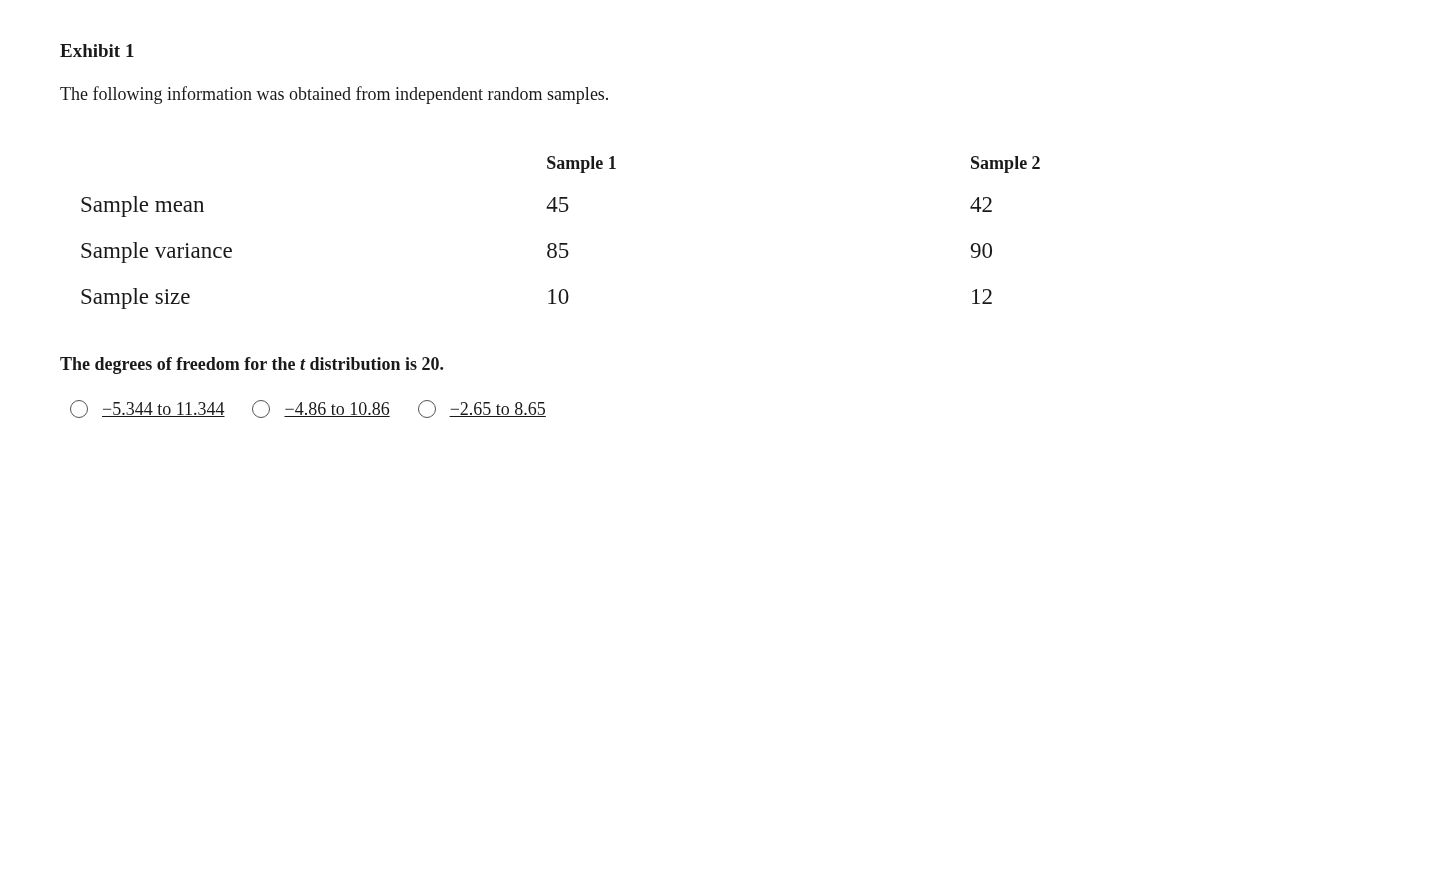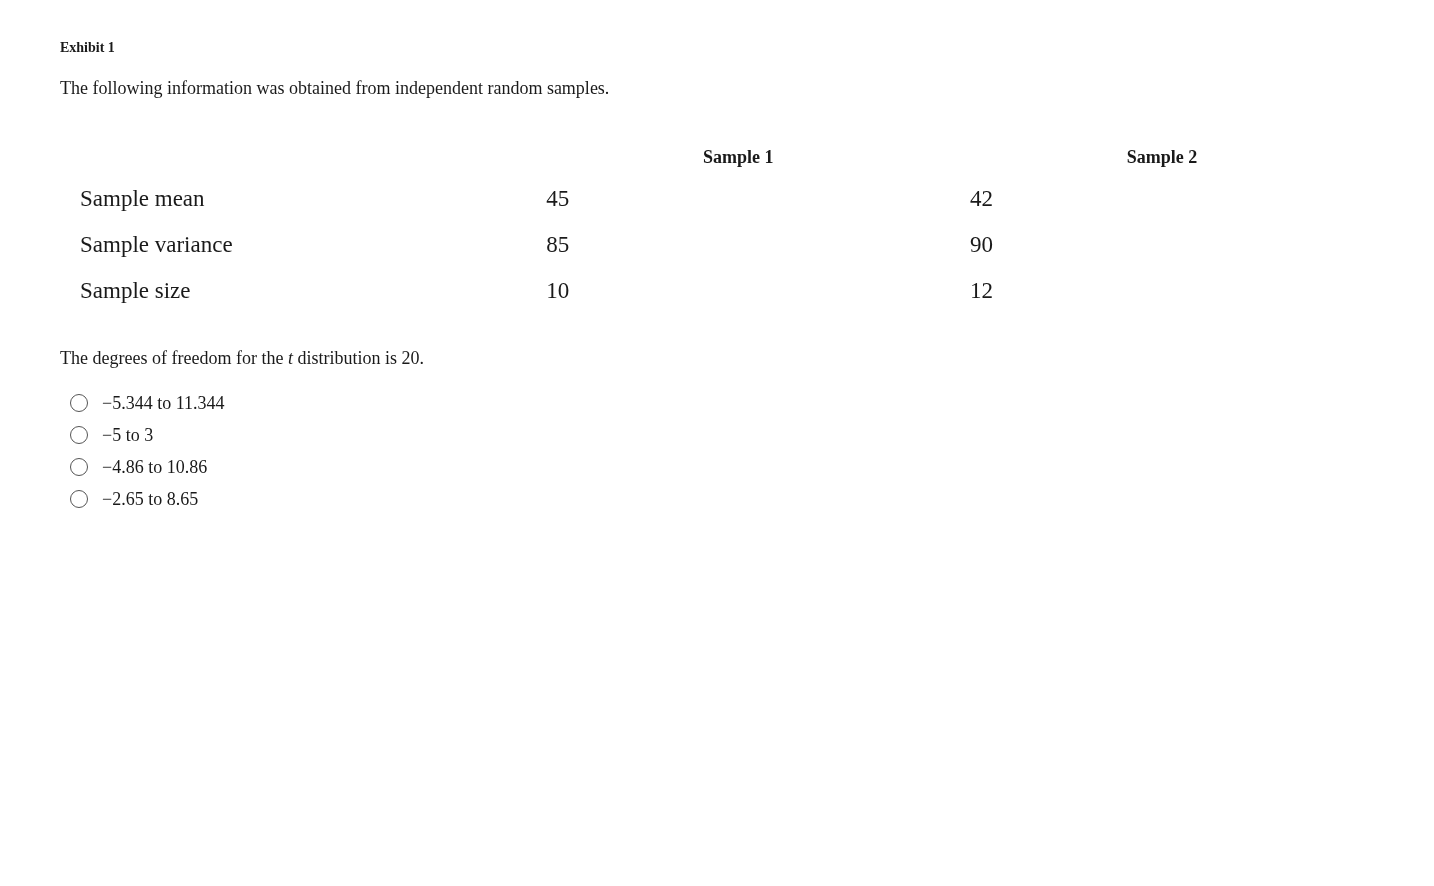--- a/index.html
+++ b/index.html
@@ -13,39 +13,39 @@
       font-family: Georgia, 'Times New Roman', Times, serif;
       font-size: 18px;
       color: #1a1a1a;
       padding: 40px 60px;
       width: 1434px;
       min-height: 886px;
     }
 
     .exhibit-title {
       font-weight: bold;
-      font-size: 14px;
+      font-size: 19px;
       margin-bottom: 18px;
     }
 
     .intro-text {
       font-size: 18px;
       line-height: 1.6;
       margin-bottom: 36px;
     }
 
     .data-table {
       width: 100%;
       border-collapse: collapse;
       margin-bottom: 30px;
     }
 
     .data-table th {
       font-weight: bold;
-      text-align: center;
+      text-align: left;
       padding: 8px 20px 8px 20px;
       font-size: 18px;
     }
 
     .data-table td {
       padding: 10px 20px;
       font-size: 23px;
       vertical-align: top;
     }
 
@@ -58,20 +58,21 @@
     }
 
     .data-table .col-s2 {
       width: 200px;
     }
 
     .degrees-text {
       font-size: 18px;
       margin-bottom: 20px;
       line-height: 1.6;
+      font-weight: bold;
     }
 
     .degrees-text em {
       font-style: italic;
     }
 
     .question-text {
       font-size: 18px;
       line-height: 1.6;
       margin-bottom: 40px;
@@ -79,23 +80,24 @@
 
     .question-text .blank {
       display: inline-block;
       border-bottom: 1px solid #1a1a1a;
       min-width: 70px;
       margin-left: 4px;
     }
 
     .options {
       display: flex;
-      flex-direction: column;
-      gap: 11px;
+      flex-direction: row;
+      gap: 28px;
       padding-left: 10px;
+      text-decoration: underline;
     }
 
     .option-item {
       display: flex;
       align-items: center;
       gap: 14px;
       font-size: 18px;
       cursor: pointer;
     }
 
@@ -156,24 +158,20 @@
   </div>
 
 
   <div class="options">
     <div class="option-item">
       <span class="radio-circle"></span>
       <span class="option-label">−5.344 to 11.344</span>
     </div>
     <div class="option-item">
       <span class="radio-circle"></span>
-      <span class="option-label">−5 to 3</span>
-    </div>
-    <div class="option-item">
-      <span class="radio-circle"></span>
       <span class="option-label">−4.86 to 10.86</span>
     </div>
     <div class="option-item">
       <span class="radio-circle"></span>
       <span class="option-label">−2.65 to 8.65</span>
     </div>
   </div>
 
 </div>
 

